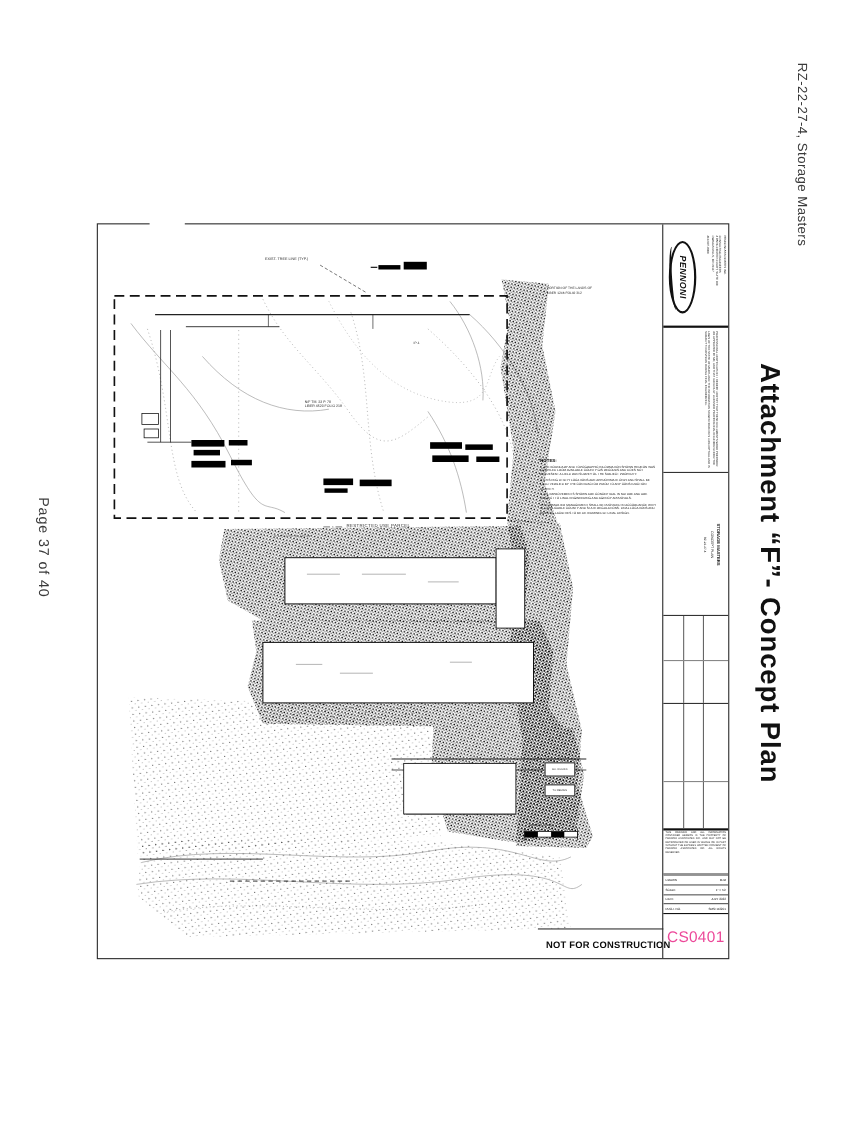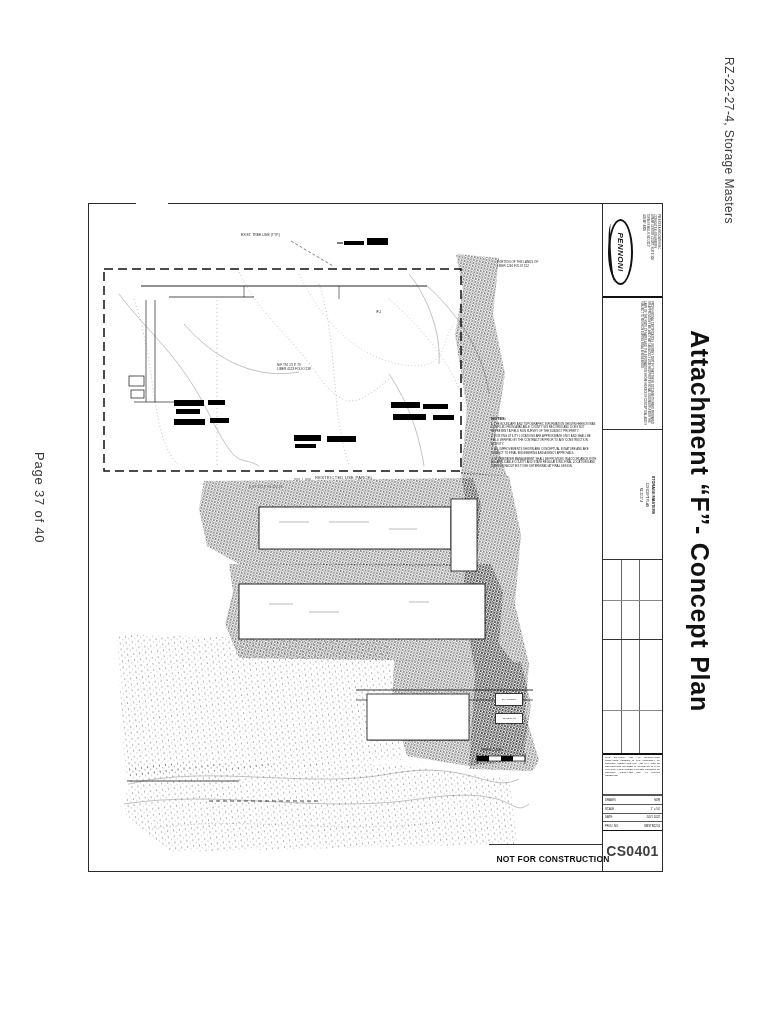--- a/index.html
+++ b/index.html
@@ -44,21 +44,21 @@
   #project-title-block { left:52px; top:2px; width:126px; text-align:center; color:#111; }
   #project-title-block .p1 { font-size:3.8px; font-weight:bold; }
   #project-title-block .p2 { font-size:3.2px; margin-top:2px; }
   #project-title-block .p3 { font-size:2.8px; margin-top:2px; }
   .rev-v1, .rev-v2 { position:absolute; top:0; height:100%; border-left:1px solid #666; }
   .rev-v1 { left:18px; } .rev-v2 { left:36px; }
   .rev-h { position:absolute; left:0; width:100%; border-top:1px solid #888; }
   #legal-text { font-size:2.3px; line-height:1.3; color:#222; text-align:justify; }
   .field-row { display:flex; justify-content:space-between; padding:0 2px;
      border-top:1px solid #555; font-size:2.8px; color:#111; height:8.75px; align-items:center; }
-  #sheet-number { font-size:14px; font-weight:bold; letter-spacing:.3px; color:#404040; }
+  #sheet-number { font-size:14px; font-weight:normal; letter-spacing:.3px; color:#ec4899; }
 
   
   #nfc-line { left:400px; top:640px; width:114px; border-top:1px solid #333; }
   #not-for-construction-stamp { left:415px; top:645px; width:98px; height:20px;
      display:flex; align-items:center; justify-content:center;
      font-size:8.5px; font-weight:bold; letter-spacing:.2px; color:#0b0b0b; white-space:nowrap; }
 
   
   .lbl { position:absolute; color:#2c2c2c; white-space:nowrap; }
   #tree-label { left:152px; top:29px; font-size:3.4px; }

